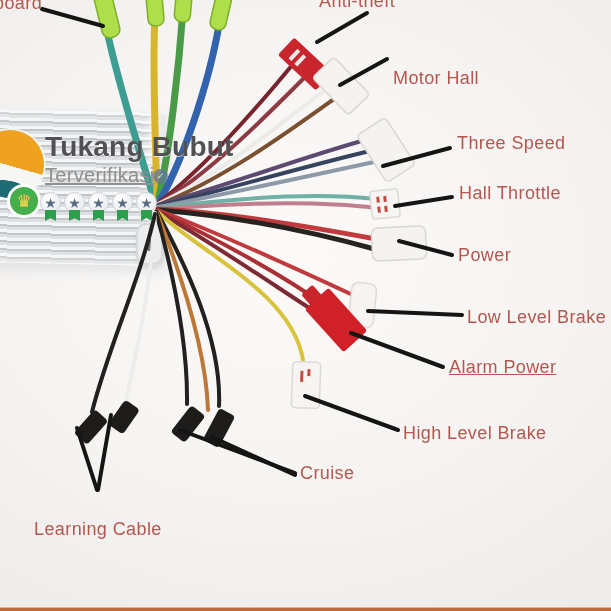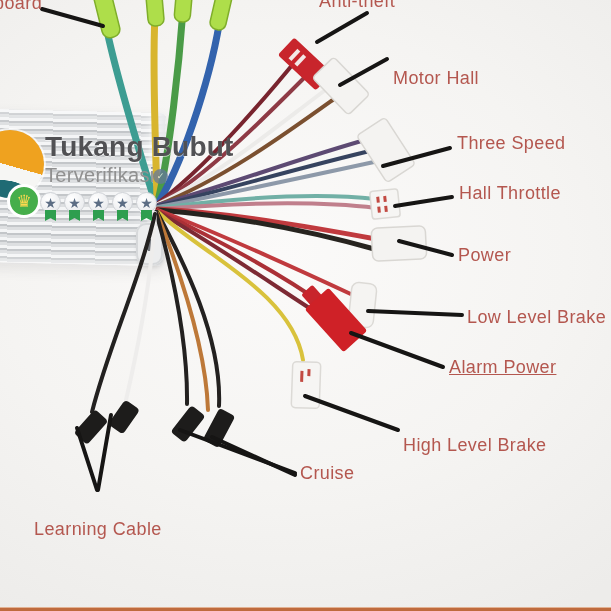--- a/index.html
+++ b/index.html
@@ -29,21 +29,21 @@
   
   .lbl{position:absolute;font-size:18px;color:#b4574f;letter-spacing:.4px;white-space:nowrap;}
   #lbl-board{left:-6px;top:-7px;}
   #lbl-anti{left:319px;top:-9px;}
   #lbl-motor{left:393px;top:44px;margin-top:24px;}
   #lbl-three{left:457px;top:133px;}
   #lbl-hallthr{left:459px;top:183px;}
   #lbl-power{left:458px;top:245px;}
   #lbl-low{left:467px;top:307px;}
   #lbl-alarm{left:449px;top:357px;text-decoration:underline;}
-  #lbl-high{left:403px;top:423px;margin-top:12px;}
+  #lbl-high{left:403px;top:423px;}
   #lbl-cruise{left:300px;top:463px;}
   #lbl-learn{left:34px;top:499px;margin-top:20px;}
   
   #wm-logo{
     position:absolute;left:-24px;top:130px;width:68px;height:68px;border-radius:50%;
     background:
       radial-gradient(ellipse 64px 26px at 34% 90%, #1f6b74 0 42%, rgba(0,0,0,0) 44%),
       radial-gradient(ellipse 60px 18px at 60% 72%, #f6f6f4 0 45%, rgba(0,0,0,0) 47%),
       linear-gradient(196deg,#efa21f 0 52%, #f6f6f4 52%);
     box-shadow:0 0 0 2px rgba(255,255,255,.7);
@@ -52,21 +52,21 @@
     position:absolute;left:7px;top:184px;width:34px;height:34px;border-radius:50%;
     background:#46ae4b;border:3px solid #fff;box-sizing:border-box;
     display:flex;align-items:center;justify-content:center;
     color:#ffd94f;font-size:17px;line-height:1;
   }
   #wm-name{
     position:absolute;left:45px;top:131px;font-size:28px;font-weight:bold;color:#515154;
     letter-spacing:.2px;text-shadow:0 1px 0 rgba(255,255,255,.6);text-align:center;
   }
   #wm-verified{
-    position:absolute;left:45px;top:164px;font-size:20px;color:#909090;letter-spacing:.3px;
+    position:absolute;left:45px;top:164px;font-size:20px;color:#909090;letter-spacing:.3px;text-decoration:underline;
   }
   #wm-verified-badge{
     position:absolute;left:153px;top:169px;width:15px;height:15px;border-radius:50%;
     background:#64789b;opacity:.75;color:#fff;font-size:9px;line-height:15px;text-align:center;
   }
   #wm-stars{position:absolute;left:40px;top:192px;display:flex;gap:1px;}
   .star-badge{position:relative;width:23px;height:30px;}
   .star-circle{
     position:absolute;left:0;top:0;width:21px;height:21px;border-radius:50%;
     background:radial-gradient(circle at 35% 30%, #ffffff, #e4e6e9);

